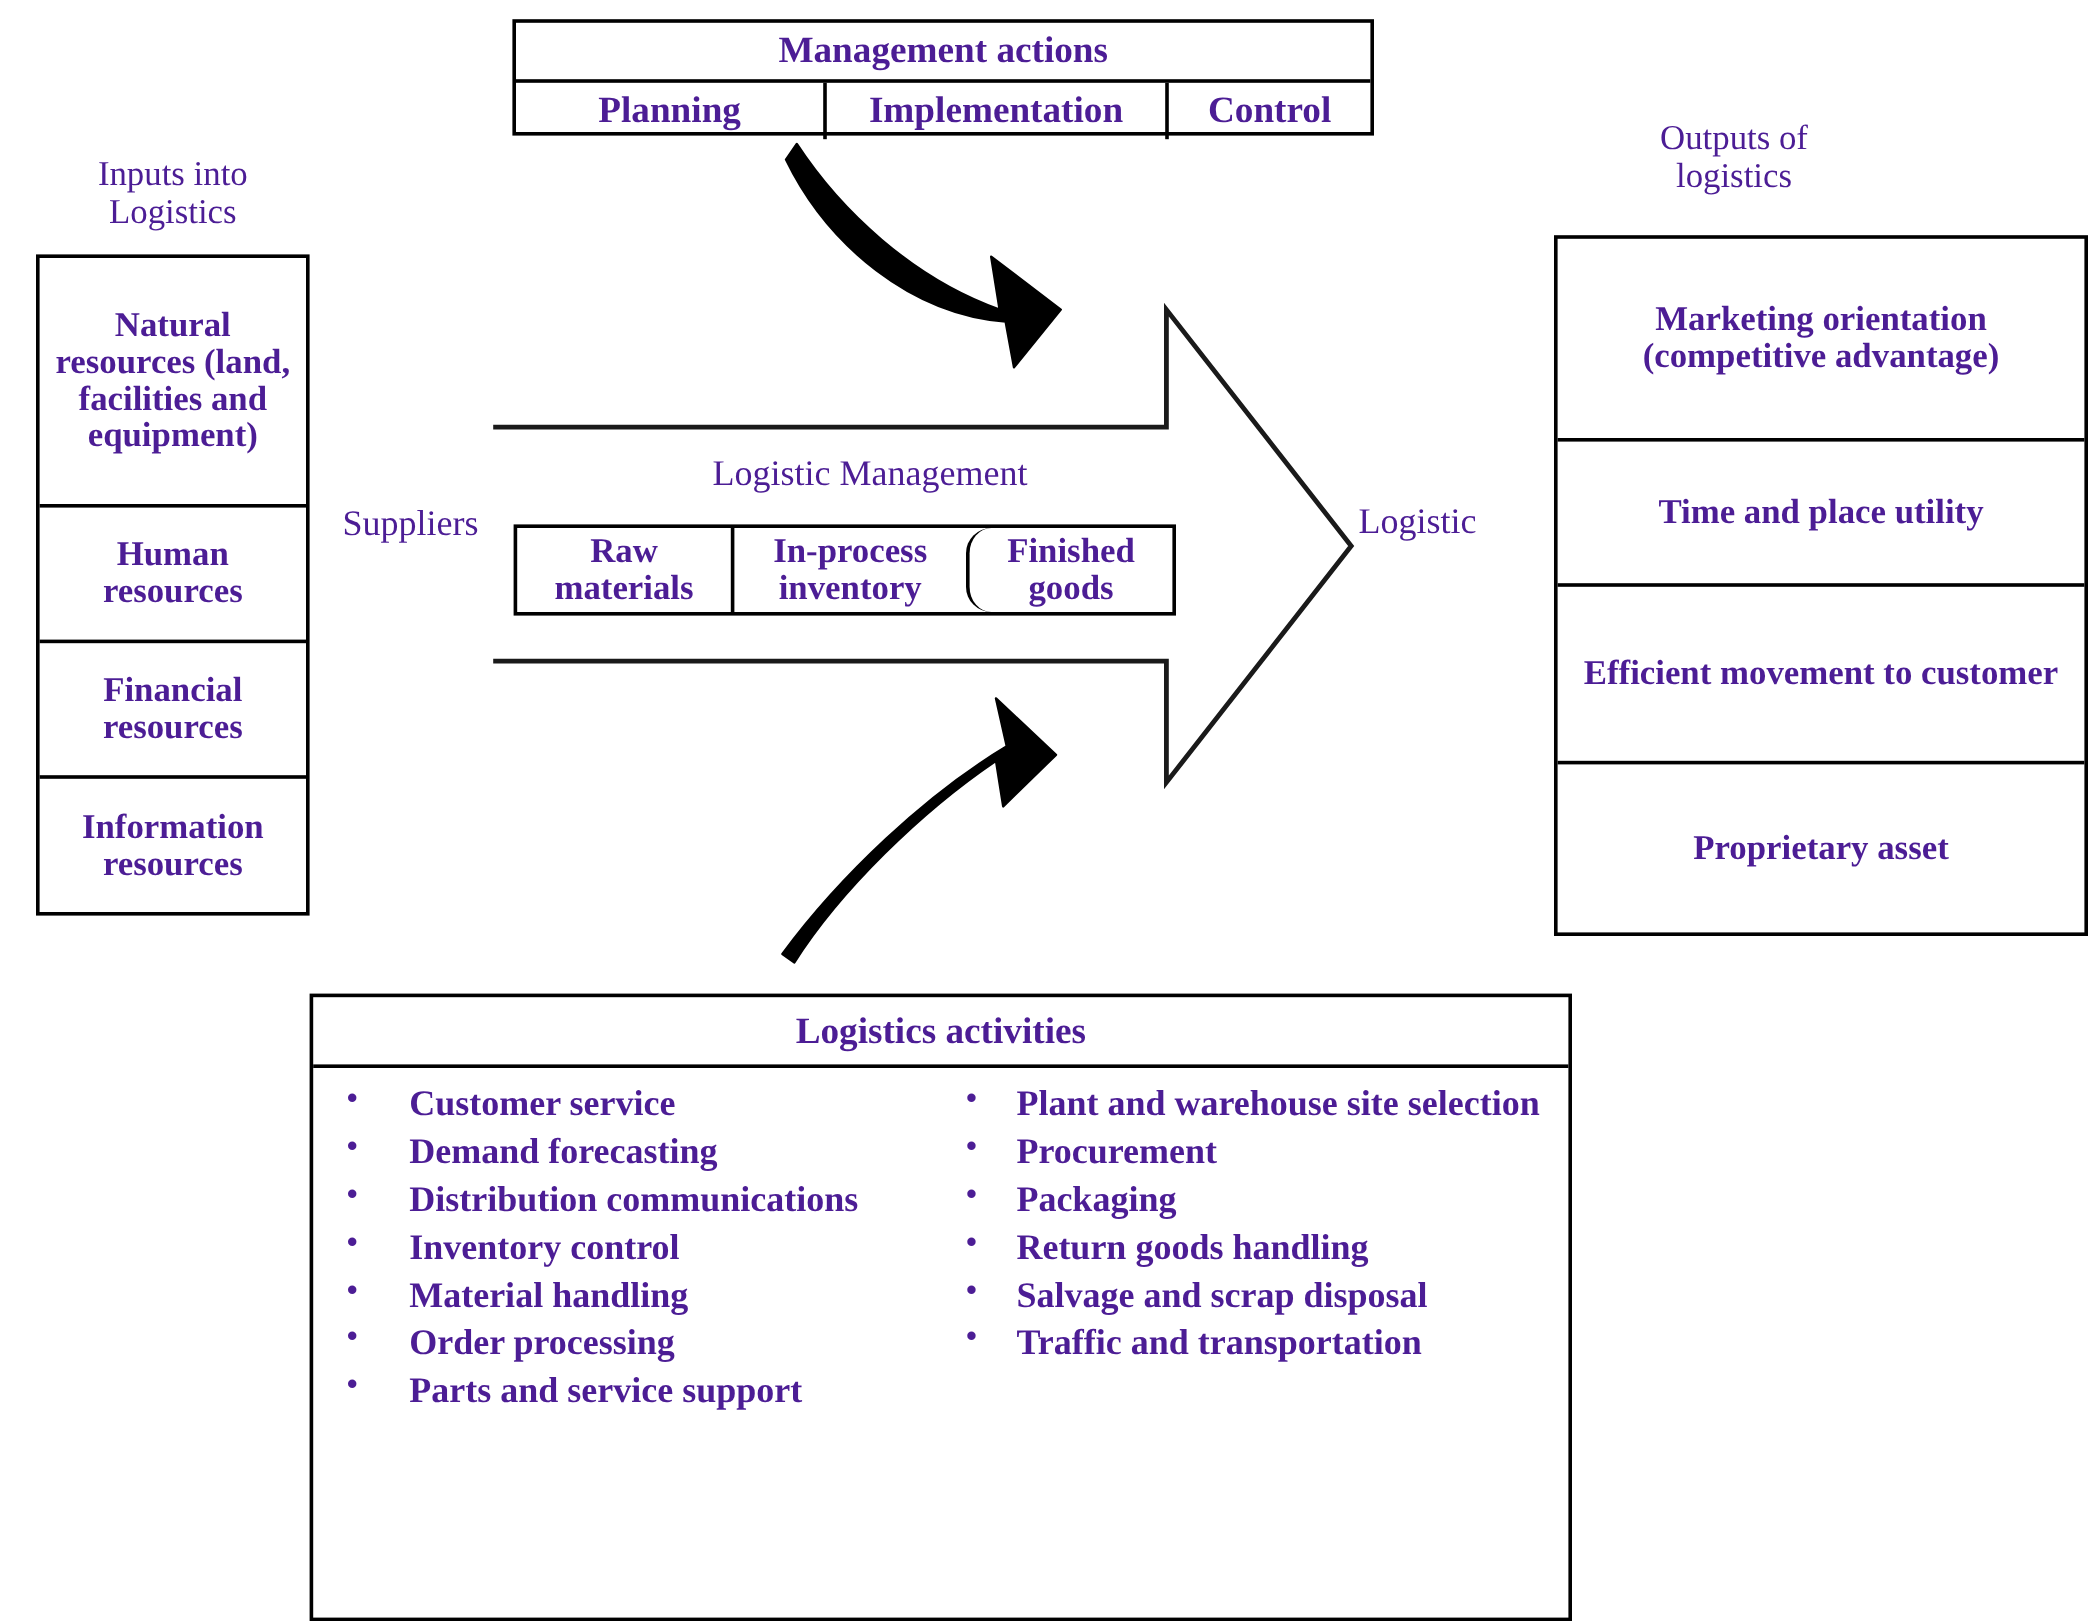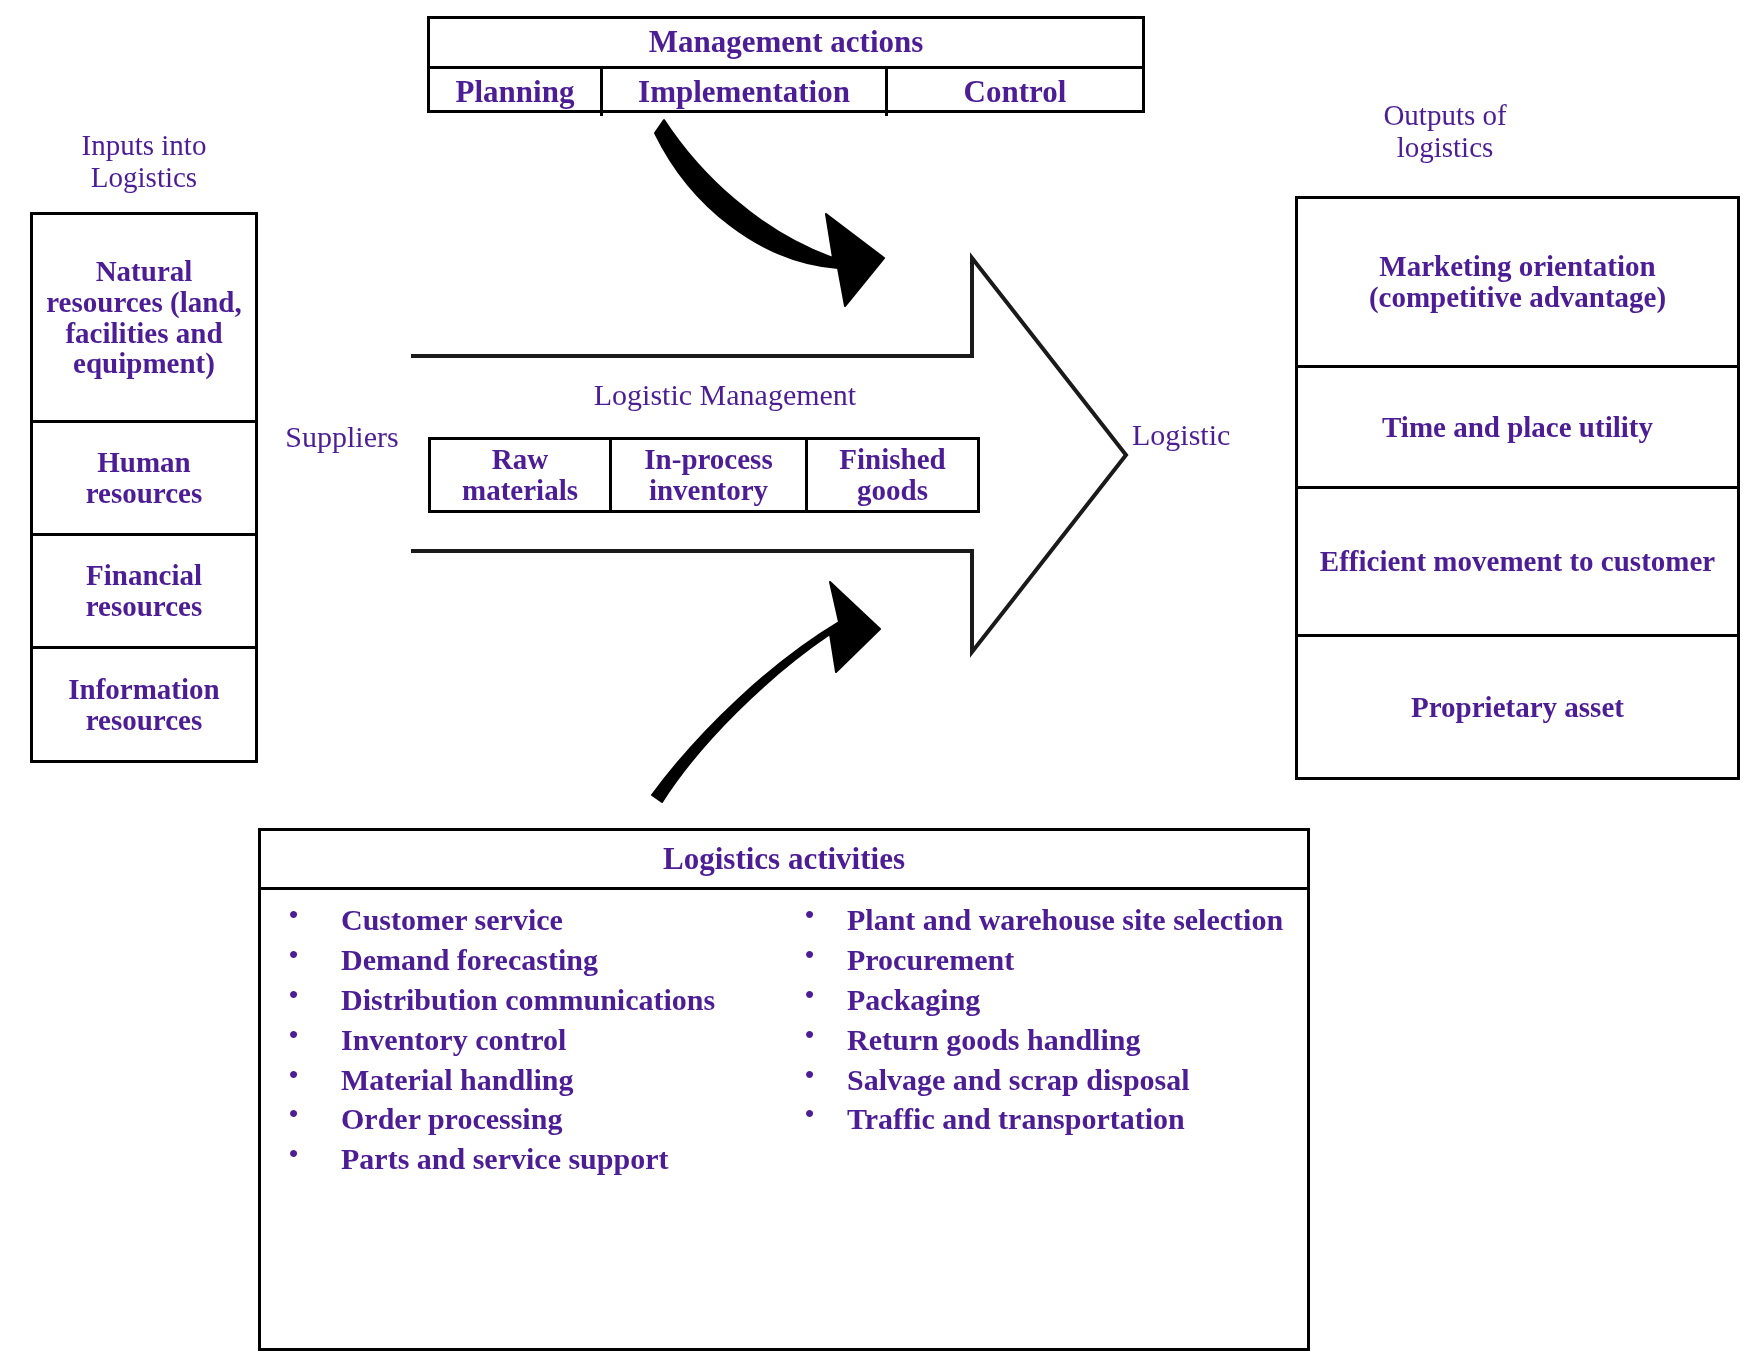--- a/index.html
+++ b/index.html
@@ -47,21 +47,21 @@
   }
 
   
   #mgmt-box { left: 427px; top: 16px; width: 718px; height: 97px; }
   #mgmt-title {
     height: 47px;
     font-size: 31px;
   }
   #mgmt-row { display: flex; height: 47px; }
   #mgmt-row > .cell { font-size: 31px; }
-  #mgmt-c0 { width: 170px; }
+  #mgmt-c0 { width: 256px; }
   #mgmt-c1 { width: 285px; }
   #mgmt-c2 { flex: 1; }
 
   
   #inputs-caption { left: 30px; top: 130px; width: 228px; font-size: 29px; }
   #inputs-box { left: 30px; top: 212px; width: 228px; height: 551px; }
   #inputs-box .cell { font-size: 29px; }
   #in-0 { height: 205px; }
   #in-1 { height: 113px; }
   #in-2 { height: 113px; }
@@ -80,21 +80,21 @@
   #suppliers-label { left: 272px; top: 420px; width: 140px; font-size: 30px; }
   #customers-label { left: 1132px; top: 418px; width: 160px; font-size: 30px; text-align: left;}
   #lm-label { left: 500px; top: 378px; width: 450px; font-size: 30px; }
 
   
   #lm-box { left: 428px; top: 437px; width: 552px; height: 76px; }
   #lm-row { display: flex; height: 100%; }
   #lm-row > .cell { font-size: 29px; }
   #lm-c0 { width: 178px; }
   #lm-c1 { width: 196px; }
-  #lm-c2 { flex: 1; }
+  #lm-c2 { flex: 1; border-radius: 21px; }
 
   
   #acts-box { left: 258px; top: 828px; width: 1052px; height: 523px; }
   #acts-title {
     height: 56px;
     font-size: 31px;
   }
   #acts-body {
     display: flex;
     height: calc(100% - 56px);

